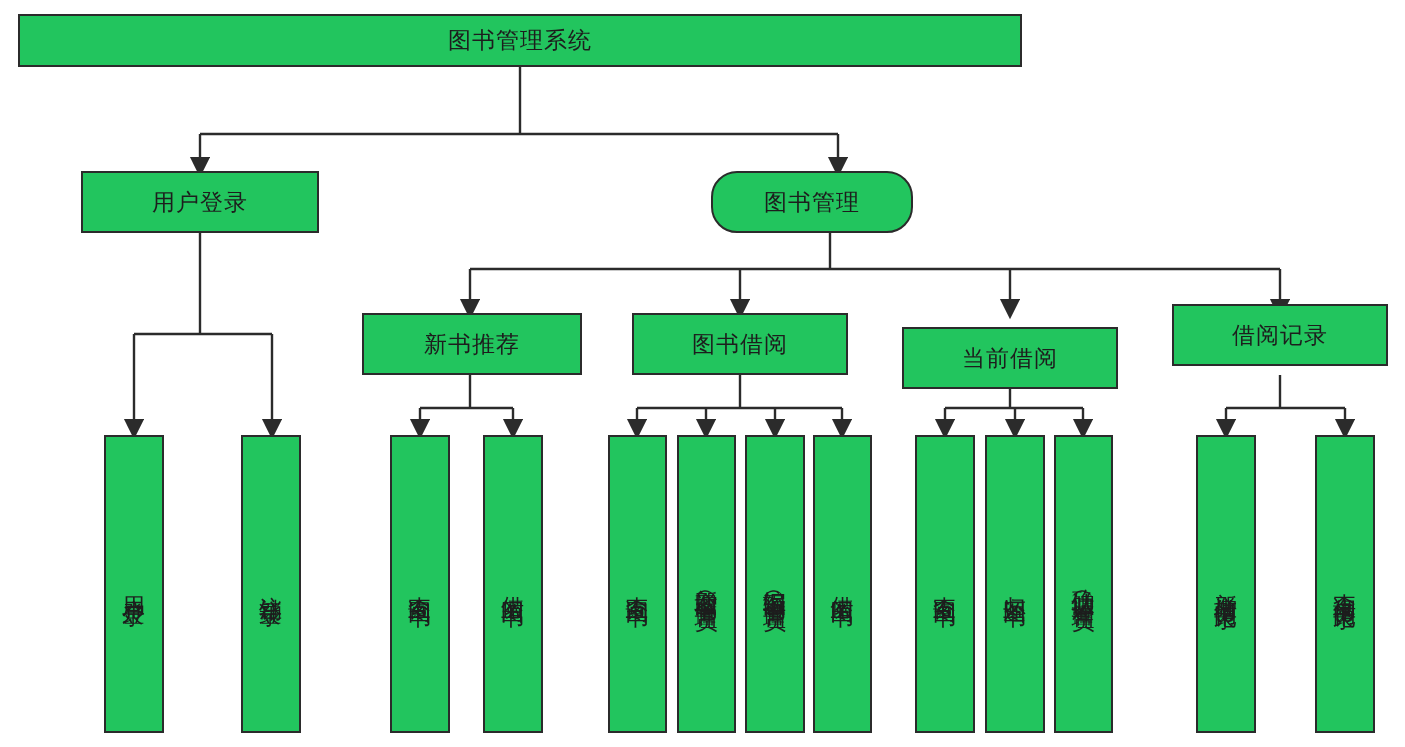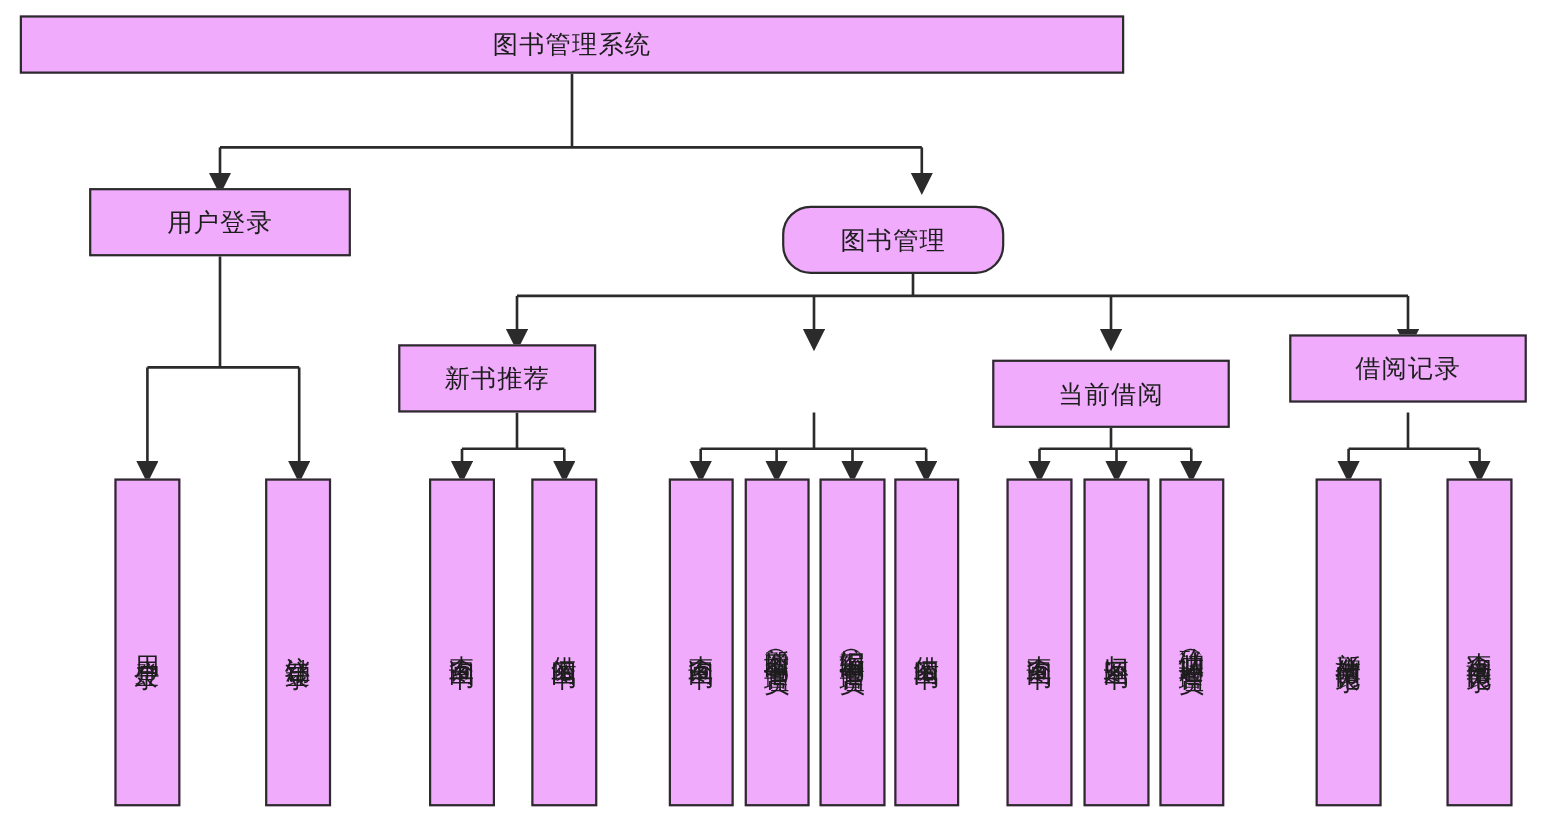--- a/index.html
+++ b/index.html
@@ -21,21 +21,21 @@
     position: absolute;
     left: 0;
     top: 0;
     width: 1405px;
     height: 747px;
     pointer-events: none;
   }
   .node {
     position: absolute;
     box-sizing: border-box;
-    background: #f0abfc;
+    background: #22c55e;
     border: 2px solid #2b2b2b;
     display: flex;
     align-items: center;
     justify-content: center;
     color: #1d1d1d;
   }
   .node.horiz {
     font-size: 23px;
     letter-spacing: 1px;
   }
@@ -120,28 +120,31 @@
   </svg>
 
   <div class="node horiz" style="left:18px; top:14px; width:1004px; height:53px;">
     <span>图书管理系统</span>
   </div>
 
   <div class="node horiz" style="left:81px; top:171px; width:238px; height:62px;">
     <span>用户登录</span>
   </div>
 
-  <div class="node horiz" style="left:711px; top:187px; width:202px; height:62px;border-radius:26px;">
+  <div class="node horiz" style="left:711px; top:171px; width:202px; height:62px;border-radius:26px;">
     <span>图书管理</span>
   </div>
 
-  <div class="node horiz" style="left:362px; top:313px; width:180px; height:62px;">
+  <div class="node horiz" style="left:362px; top:313px; width:220px; height:62px;">
     <span>新书推荐</span>
   </div>
 
+  <div class="node horiz" style="left:632px; top:313px; width:216px; height:62px;">
+    <span>图书借阅</span>
+  </div>
 
   <div class="node horiz" style="left:902px; top:327px; width:216px; height:62px;">
     <span>当前借阅</span>
   </div>
 
   <div class="node horiz" style="left:1172px; top:304px; width:216px; height:62px;">
     <span>借阅记录</span>
   </div>
 
   <div class="node vert" style="left:104px; top:435px; width:60px; height:298px;">

